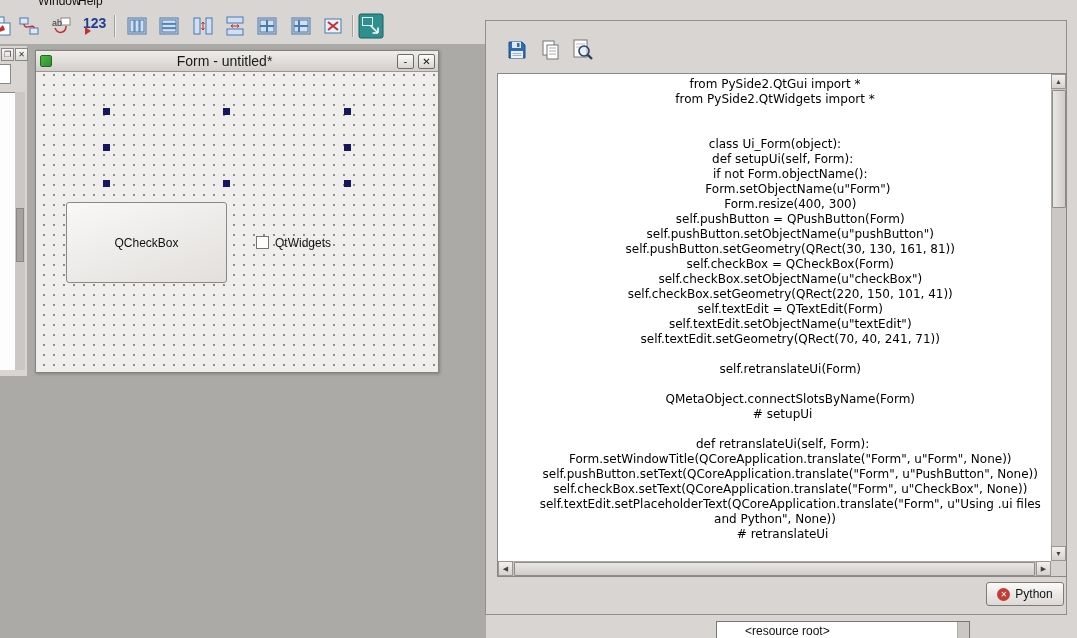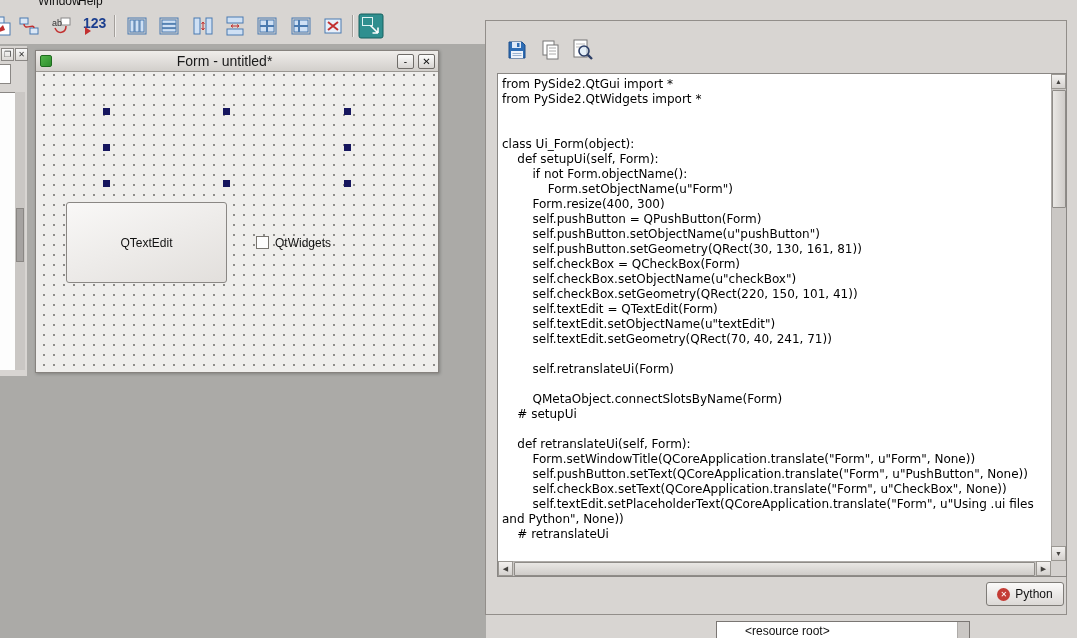--- a/index.html
+++ b/index.html
@@ -46,21 +46,21 @@
   .te-wrap textarea::placeholder { color:#8a8a8a; opacity:1; }
   .hd { position:absolute; width:7px; height:7px; background:#16165e; z-index:5; }
   .form-pushbutton { position:absolute; left:30px; top:130px; width:161px; height:81px; border:1px solid #8a8784; border-radius:3px; background:linear-gradient(160deg,#f9f8f7,#e2dfdc); display:flex; align-items:center; justify-content:center; font-size:12px; color:#111; }
   .form-checkbox { position:absolute; left:220px; top:150px; width:101px; height:41px; display:flex; align-items:center; }
   .cb-indicator { width:13px; height:13px; border:1px solid #77746f; background:#fdfdfd; }
   .cb-label { margin-left:6px; font-size:12px; }
   
   .code-dialog { position:absolute; left:485px; top:20px; width:582px; height:595px; background:#d8d5d2; border:1px solid #928e8a; z-index:2; }
   .dlg-tb-btn { position:absolute; top:16px; width:26px; height:26px; display:flex; align-items:center; justify-content:center; border-radius:2px; }
   .code-area { position:absolute; left:11px; top:52px; width:570px; height:504px; background:#fff; border:1px solid #8a8784; }
-  .code-pre { position:absolute; left:4px; top:3px; right:18px; bottom:18px; overflow:hidden; white-space:pre; font:12px/15px "DejaVu Sans","Liberation Sans",sans-serif; color:#000; }
+  .code-pre { position:absolute; left:4px; top:3px; right:18px; bottom:18px; overflow:hidden; white-space:pre; font:12px/15px "DejaVu Sans","Liberation Sans",sans-serif; color:#000;text-align:center; }
   .vscroll { position:absolute; right:0; top:0; bottom:15px; width:15px; background:#cac7c4; border-left:1px solid #aeaba8; }
   .hscroll { position:absolute; left:0; right:15px; bottom:0; height:15px; background:#cac7c4; border-top:1px solid #aeaba8; }
   .sb-btn { position:absolute; width:15px; height:15px; background:linear-gradient(#f3f1ef,#d4d1ce); border:1px solid #9a9792; font-size:7px; color:#44423f; display:flex; align-items:center; justify-content:center; }
   .vscroll .up { top:0; left:-1px; }
   .vscroll .down { bottom:0; left:-1px; }
   .hscroll .left { left:0; top:-1px; }
   .hscroll .right { right:0; top:-1px; }
   .vthumb { position:absolute; left:0px; top:16px; width:14px; height:118px; background:linear-gradient(90deg,#e9e7e4,#cfccc9); border:1px solid #8f8c88; border-radius:1px; }
   .hthumb { position:absolute; left:16px; right:16px; top:0px; height:14px; background:linear-gradient(#e9e7e4,#cfccc9); border:1px solid #8f8c88; border-radius:1px; }
   .sb-corner { position:absolute; right:0; bottom:0; width:15px; height:15px; background:#d4d1ce; }
@@ -202,21 +202,21 @@
         <span class="hd" style="left:67px;top:36px"></span>
         <span class="hd" style="left:187px;top:36px"></span>
         <span class="hd" style="left:308px;top:36px"></span>
         <span class="hd" style="left:67px;top:72px"></span>
         <span class="hd" style="left:308px;top:72px"></span>
         <span class="hd" style="left:67px;top:108px"></span>
         <span class="hd" style="left:187px;top:108px"></span>
         <span class="hd" style="left:308px;top:108px"></span>
 
         <div class="form-pushbutton">
-          <span>QTextEdit</span>
+          <span>QCheckBox</span>
         </div>
 
         <div class="form-checkbox">
           <span class="cb-indicator"></span>
           <span class="cb-label">QtWidgets</span>
         </div>
 
       </div>
     </div>
   </div>

